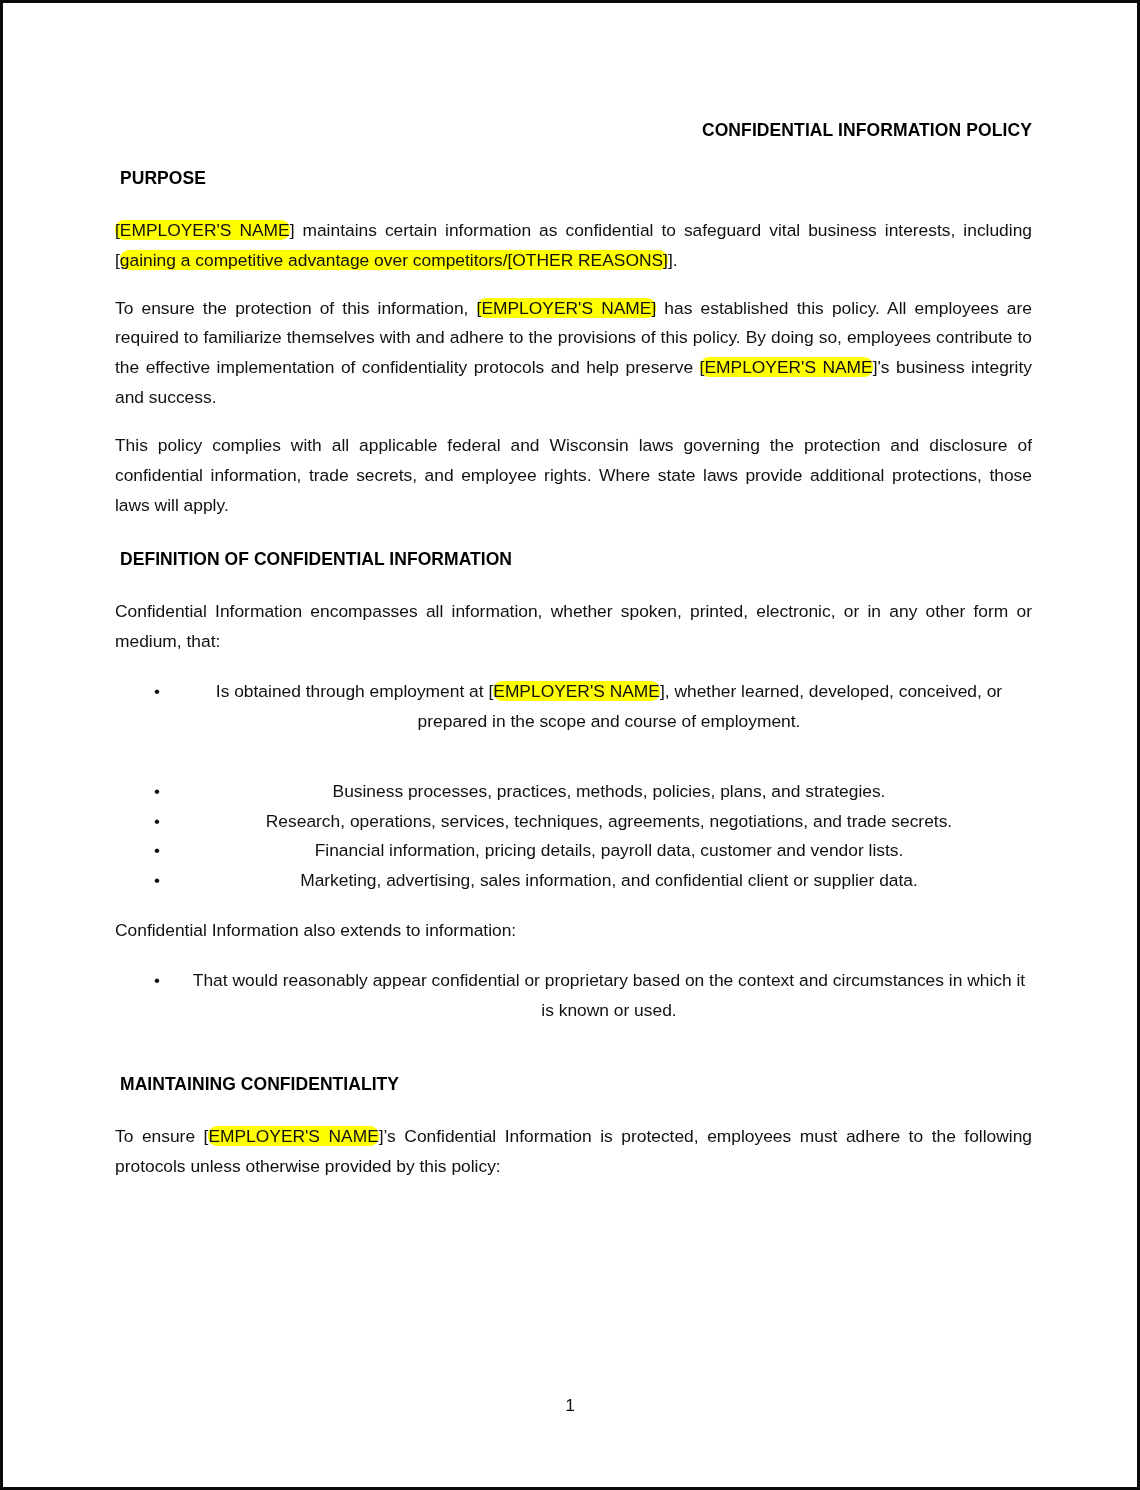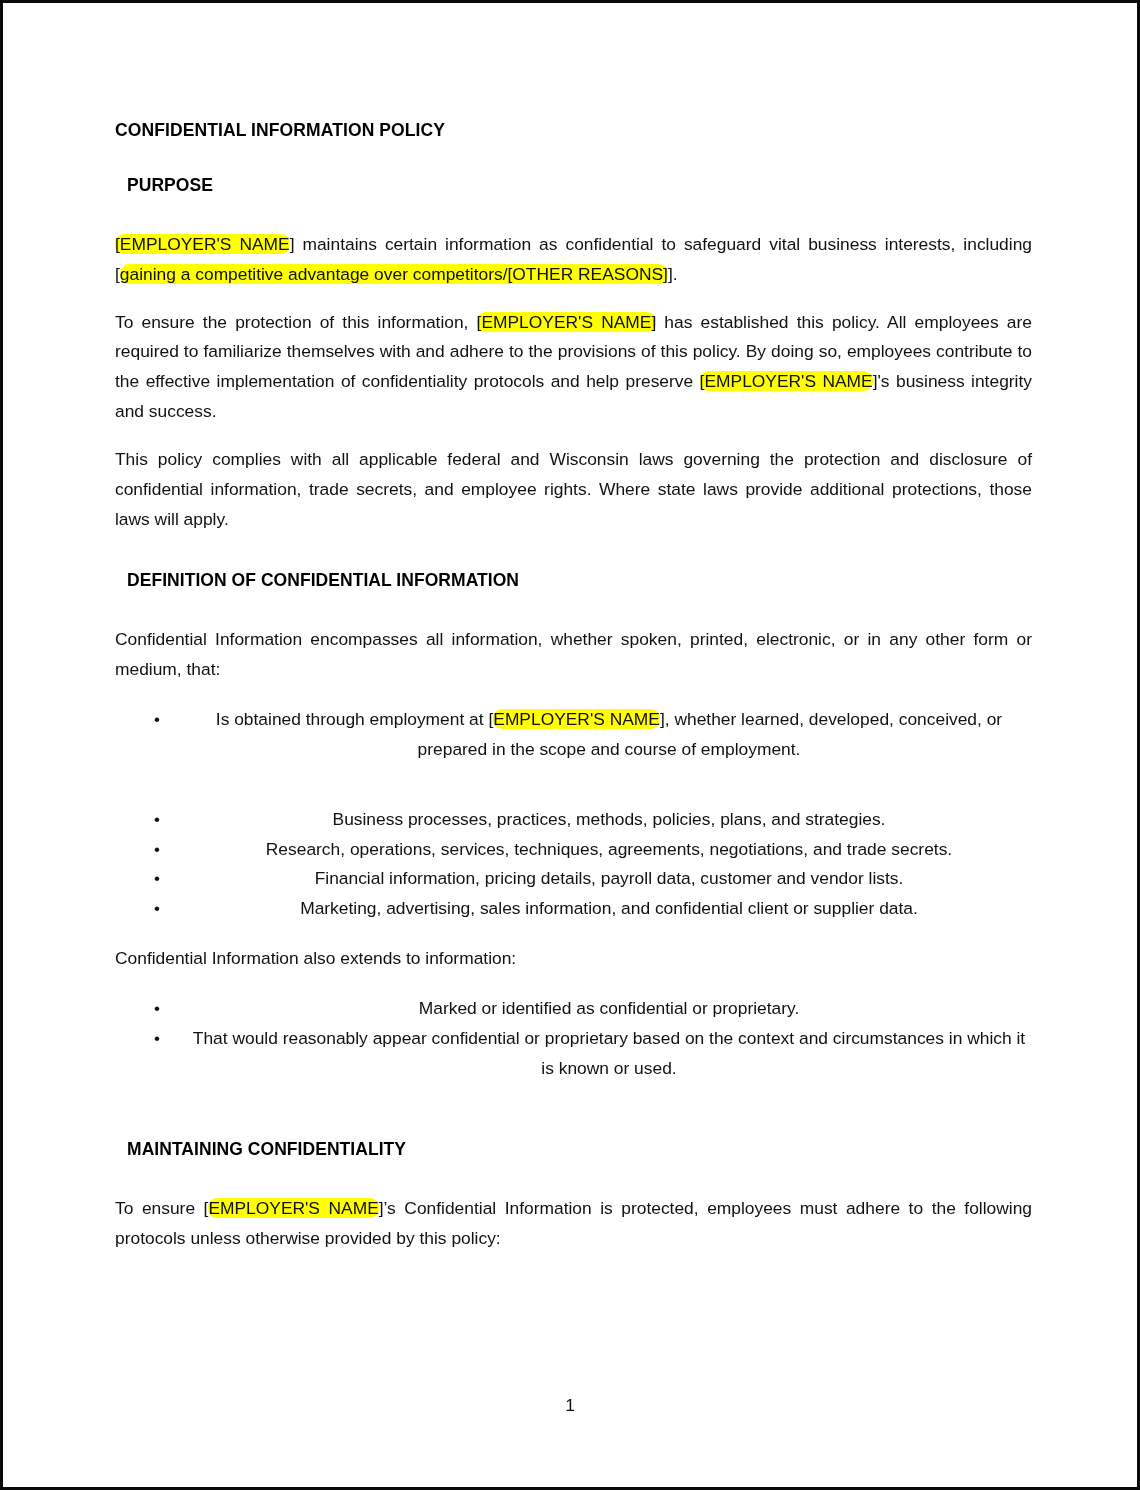--- a/index.html
+++ b/index.html
@@ -19,34 +19,34 @@
     border: 3px solid #0a0a0a;
     overflow: hidden;
   }
   .content {
     position: absolute;
     left: 112px;
     top: 0;
     width: 917px;
   }
   .doc-title {
-    text-align: left;
+    text-align: right;
     font-size: 17.5px;
     font-weight: bold;
     color: #000000;
     letter-spacing: 0.1px;
     margin-top: 117px;
     margin-bottom: 0;
     line-height: 1.25;
   }
   h2.section-heading {
     font-size: 17.5px;
     font-weight: bold;
     color: #000000;
-    margin: 12px;
+    margin: 5px;
     line-height: 1.3;
     letter-spacing: 0.05px;
   }
   p.body-text {
     font-size: 17.4px;
     color: #111111;
     margin: 0;
     line-height: 1.72;
     text-align: justify;
     text-justify: inter-word;
@@ -151,21 +151,20 @@
       <li class="no-justify">Marketing, advertising, sales information, and confidential client or supplier data.</li>
     </ul>
 
     <div class="sp-list"></div>
 
     <p class="body-text no-justify">Confidential Information also extends to information:</p>
 
     <div class="sp-list"></div>
 
     <ul class="bullets">
-      <li class="no-justify">Marked or identified as confidential or proprietary.</li>
       <li class="no-justify">That would reasonably appear confidential or proprietary based on the context and circumstances in which it is known or used.</li>
     </ul>
 
     <div class="sp-list"></div>
 
 
     <div class="sp-para-to-heading"></div>
 
     <h2 class="section-heading">MAINTAINING CONFIDENTIALITY</h2>
 

